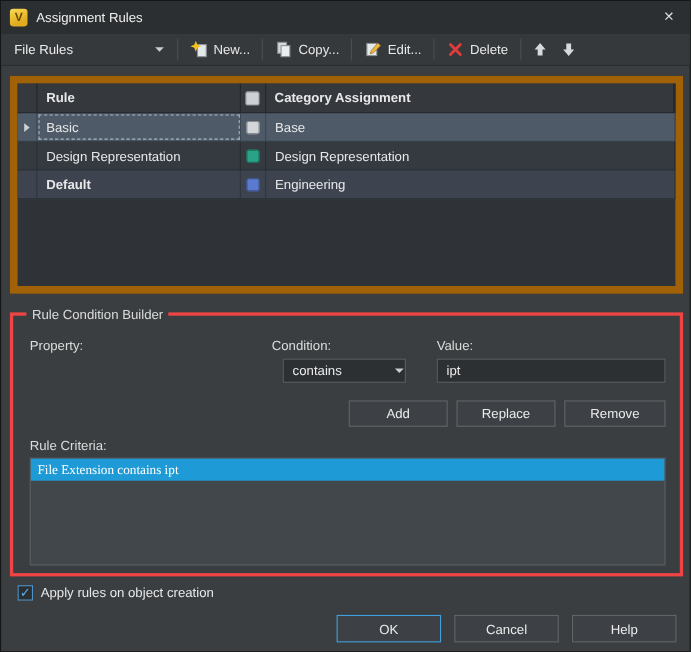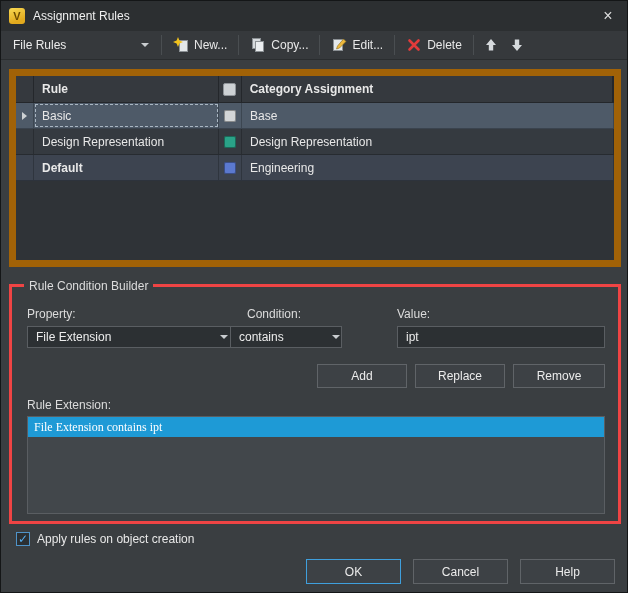--- a/index.html
+++ b/index.html
@@ -186,35 +186,31 @@
     </div>
   </div>
 
   <div class="groupbox">
     <div class="groupbox-label">Rule Condition Builder</div>
 
     <div class="fld-label" style="left:15px;top:20px;">Property:</div>
     <div class="fld-label" style="left:235px;top:20px;">Condition:</div>
     <div class="fld-label" style="left:385px;top:20px;">Value:</div>
 
-    <div class="combo" style="left:15px;width:210px;">
-      <span>File Extension</span>
-      <span class="caret"></span>
-    </div>
-    <div class="combo" style="left:218px;width:112px;gap:48px;">
+    <div class="combo" style="left:245px;width:112px;gap:48px;">
       <span>contains</span>
       <span class="caret"></span>
     </div>
     <input class="value-input" type="text" value="ipt" style="">
 
     <button class="mini-btn" style="left:305px;width:90px;">Add</button>
     <button class="mini-btn" style="left:501px;width:92px;">Remove</button>
     <button class="mini-btn" style="left:403px;width:90px;">Replace</button>
 
-    <div class="fld-label" style="left:15px;top:111px;">Rule Extension:</div>
+    <div class="fld-label" style="left:15px;top:111px;">Rule Criteria:</div>
     <div class="criteria-list">
       <div class="criteria-item" style="background-color: rgb(30, 154, 214);">File Extension contains ipt</div>
     </div>
   </div>
 
   <div class="apply-row">
     <span class="checkbox">
       <span>✓</span>
     </span>
     <span>Apply rules on object creation</span>

